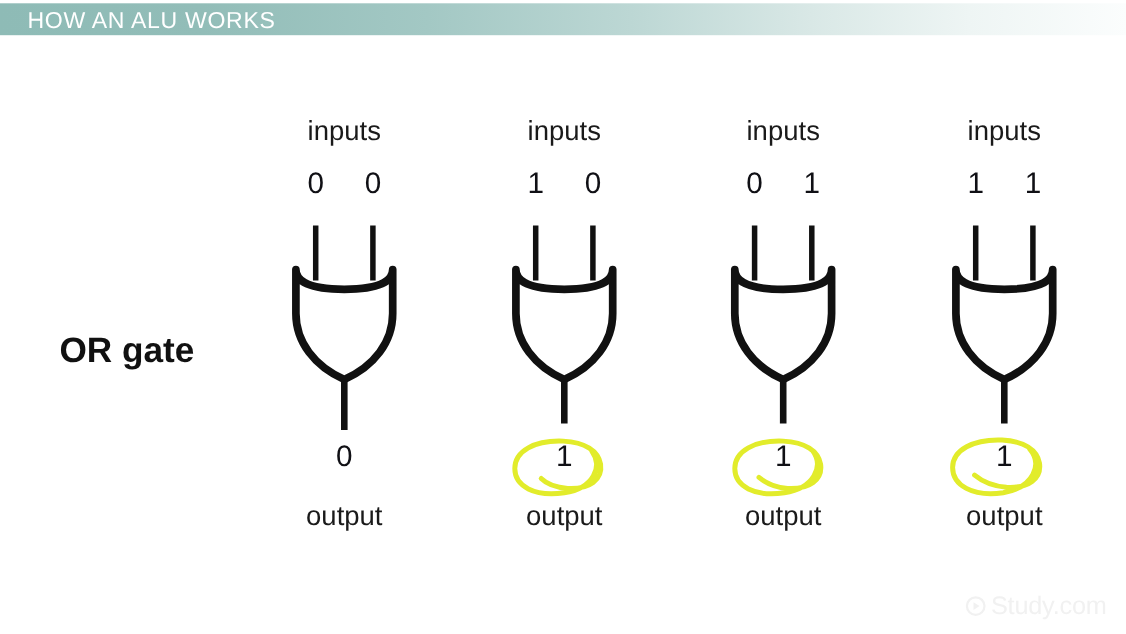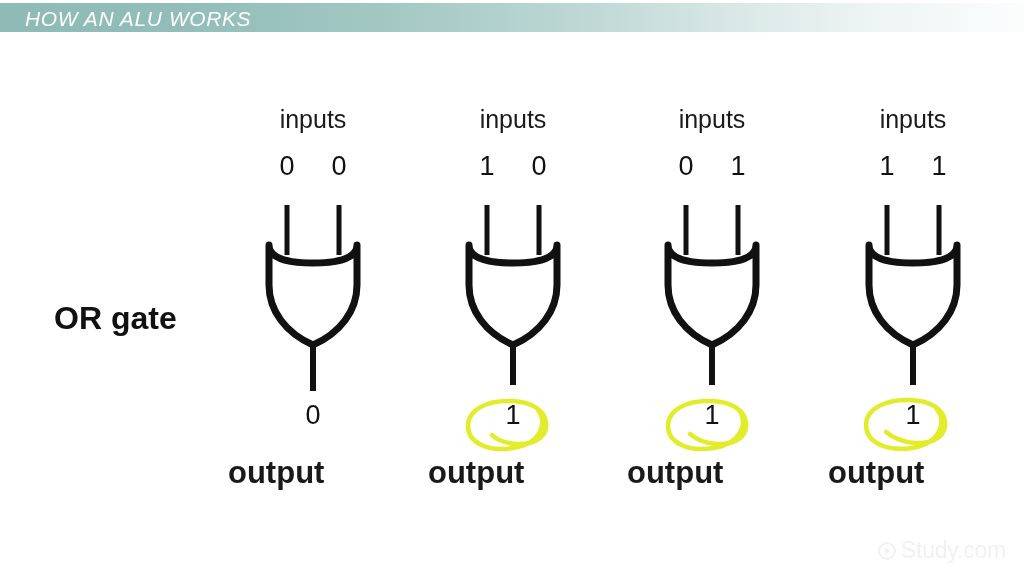--- a/index.html
+++ b/index.html
@@ -35,21 +35,20 @@
   #header-title {
     position: absolute;
     left: 25px;
     top: 4px;
     font-size: 21px;
     letter-spacing: 0.6px;
     color: #ffffff;
     font-family: "Liberation Sans", sans-serif;
     font-weight: 400;
     white-space: nowrap;
-    font-style: italic;
   }
 
   
   #gate-label {
     position: absolute;
     left: 54px;
     top: 300px;
     font-size: 32px;
     color: #111111;
     font-family: "Liberation Sans", sans-serif;
@@ -113,24 +112,24 @@
     left: 0;
     width: 170px;
     height: 70px;
     z-index: 2;
   }
   .gate-col .output-label {
     position: absolute;
     top: 350px;
     left: 0;
     width: 170px;
-    font-size: 31px;
+    text-align: center;
+    font-size: 25px;
     color: #1a1a1a;
     font-family: "Liberation Sans", sans-serif;
-    font-weight: bold;
   }
 
   
   #watermark {
     position: absolute;
     right: 18px;
     bottom: 12px;
     display: flex;
     align-items: center;
     gap: 4px;

